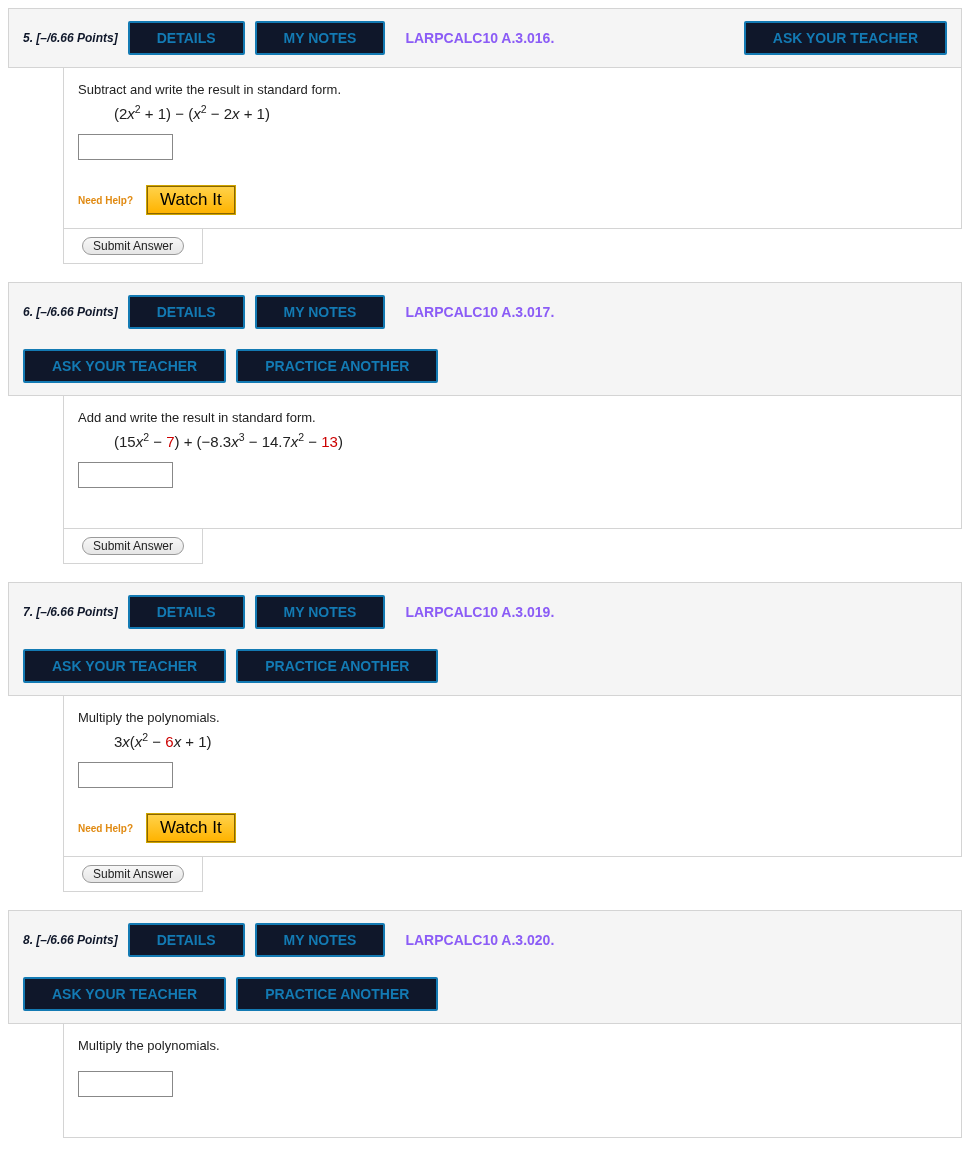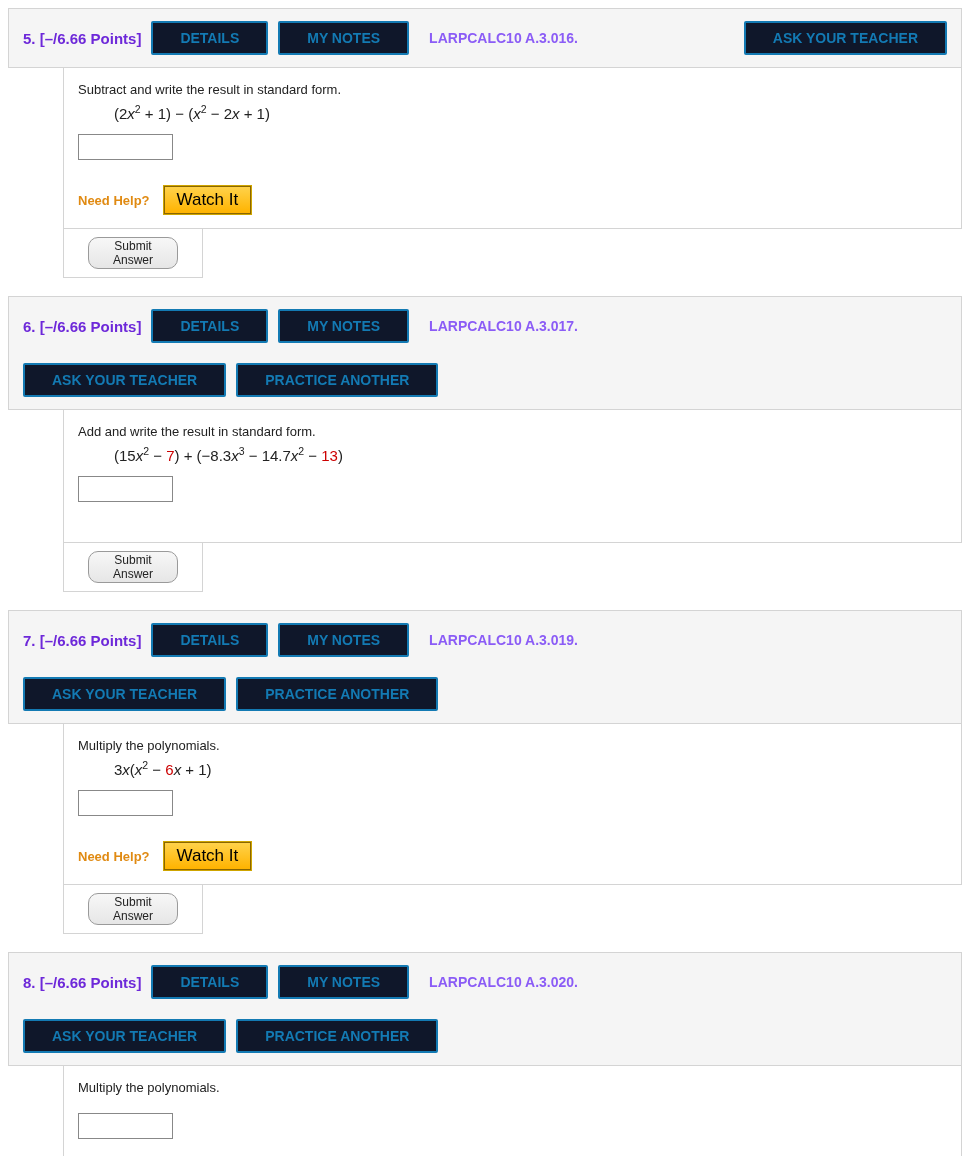--- a/index.html
+++ b/index.html
@@ -16,23 +16,24 @@
   .question-header {
     background: #f5f5f5;
     border: 1px solid #d4d4d4;
     padding: 12px 14px;
     display: flex;
     flex-wrap: wrap;
     align-items: center;
     gap: 10px;
   }
   .q-label {
-    font-size: 15px;
+    font-size: 12px;
     font-weight: bold;
-    color: #6d28d9;
+    color: #0f172a;
+    font-style: italic;
   }
   .blue-btn {
     border: 2px solid #137ab3;
     color: #137ab3;
     background: #0f172a;
     padding: 7px 27px;
     font-size: 14px;
     font-weight: bold;
     border-radius: 2px;
     cursor: pointer;
@@ -85,37 +86,37 @@
   .need-help-row {
     display: flex;
     align-items: center;
     gap: 14px;
     margin-top: 26px;
     margin-bottom: 4px;
   }
   .need-help {
     color: #e08a12;
     font-weight: bold;
-    font-size: 13px;
+    font-size: 10px;
   }
   .watch-it {
     background: linear-gradient(#ffd24a,#ffb300);
     border: 1px solid #8a6600;
     outline: 1px solid #cfa500;
     color: #000;
     font-weight: normal;
     font-size: 17px;
     padding: 3px 12px;
     cursor: pointer;
   }
   .submit-strip {
     margin-left: 55px;
     border: 1px solid #d4d4d4;
     border-top: none;
-    padding: 8px 24px;
+    padding: 8px 10px;
     width: 140px;
     display: flex;
     align-items: center;
     justify-content: center;
   }
   .submit-btn {
     background: linear-gradient(#f7f7f7,#e6e6e6);
     border: 1px solid #9a9a9a;
     border-radius: 10px;
     padding: 1px 10px;

